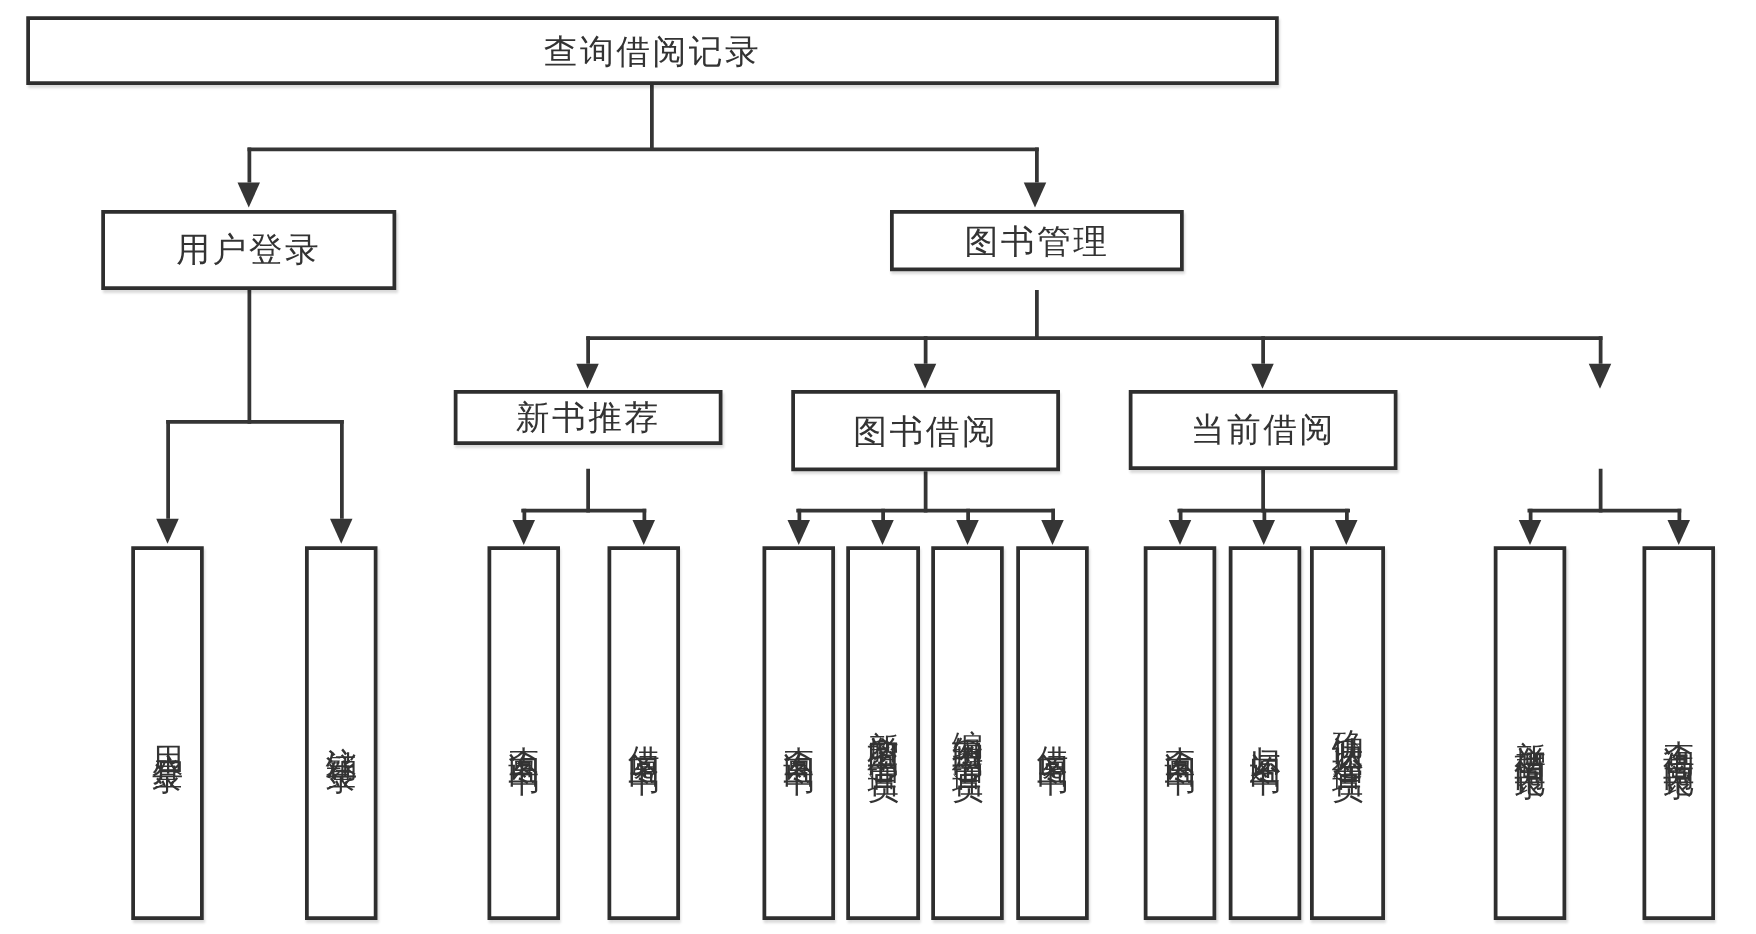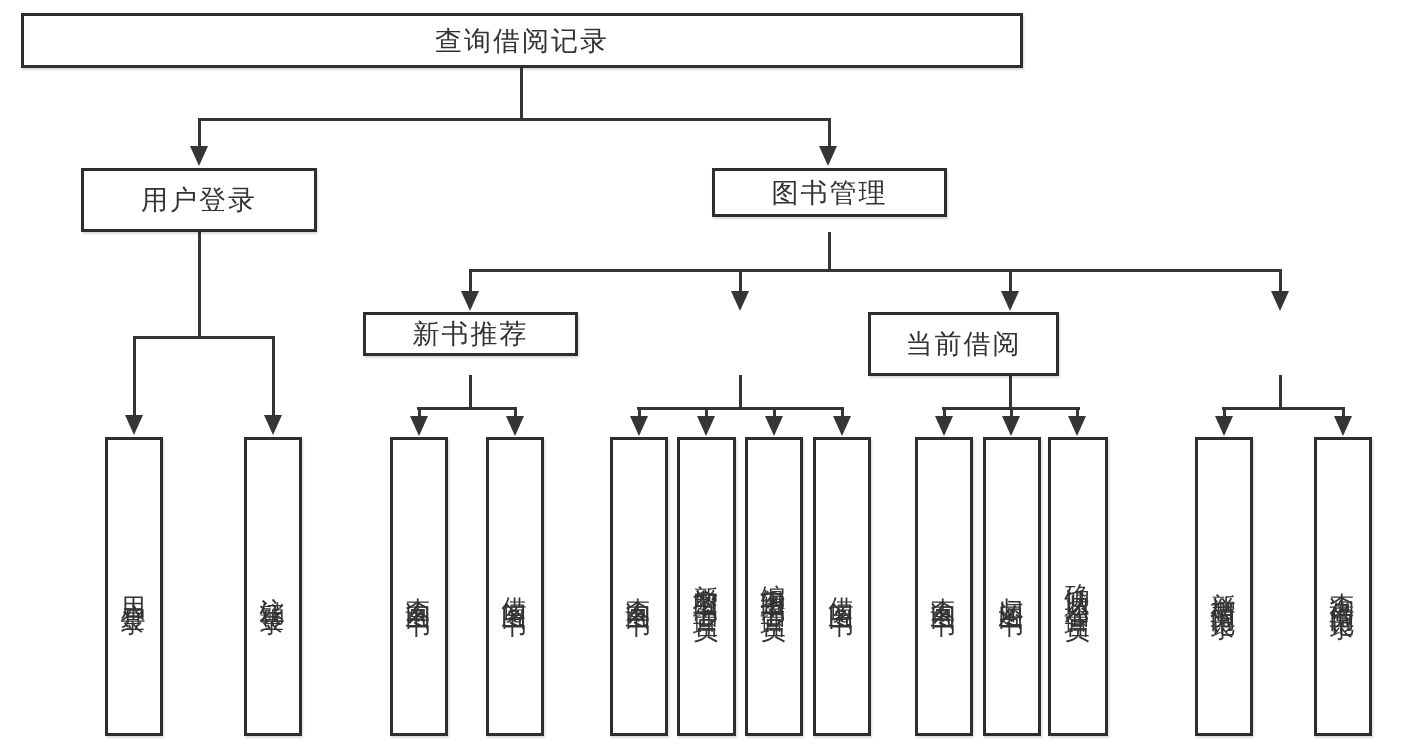--- a/index.html
+++ b/index.html
@@ -93,21 +93,22 @@
   <div class="ar" style="left:1215px;top:416px"></div>
   <div class="vl" style="left:1342px;top:407px;height:10px"></div>
   <div class="ar" style="left:1334px;top:416px"></div>
 
   <div class="box" style="left:21px;top:13px;width:1002px;height:55px">查询借阅记录</div>
 
   <div class="box" style="left:81px;top:168px;width:236px;height:64px">用户登录</div>
   <div class="box" style="left:712px;top:168px;width:235px;height:49px">图书管理</div>
 
   <div class="box" style="left:363px;top:312px;width:215px;height:44px">新书推荐</div>
-  <div class="box" style="left:868px;top:312px;width:191px;height:64px">当前借阅</div>
+  <div class="box" style="left:633px;top:312px;width:215px;height:65px">图书借阅</div>
+  <div class="box" style="left:903px;top:312px;width:215px;height:64px">当前借阅</div>
 
   <div class="box vbox" style="left:105px;top:437px;width:58px;height:299px">用户登录</div>
   <div class="box vbox" style="left:244px;top:437px;width:58px;height:299px">注销登录</div>
 
   <div class="box vbox" style="left:390px;top:437px;width:58px;height:299px">查询图书</div>
   <div class="box vbox" style="left:486px;top:437px;width:58px;height:299px">借阅图书</div>
 
   <div class="box vbox" style="left:610px;top:437px;width:58px;height:299px">查询图书</div>
   <div class="box vbox" style="left:677px;top:437px;width:59px;height:299px">新增图书（管理员）</div>
   <div class="box vbox" style="left:745px;top:437px;width:58px;height:299px">编辑图书（管理员）</div>

